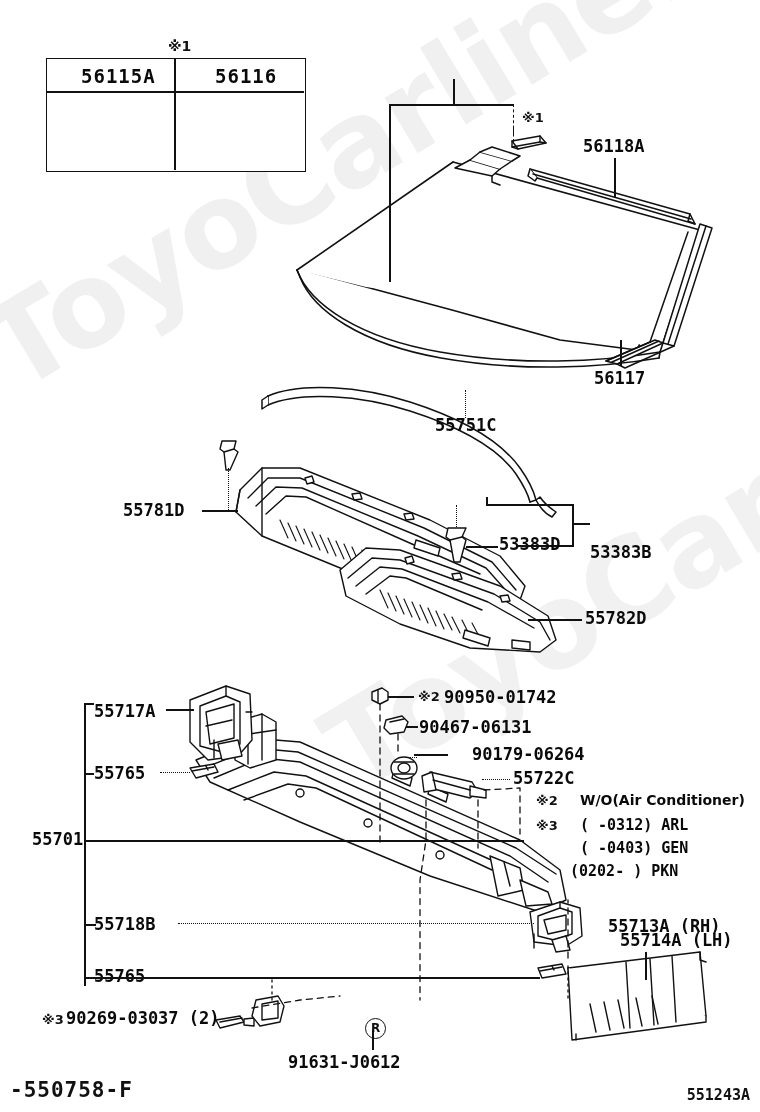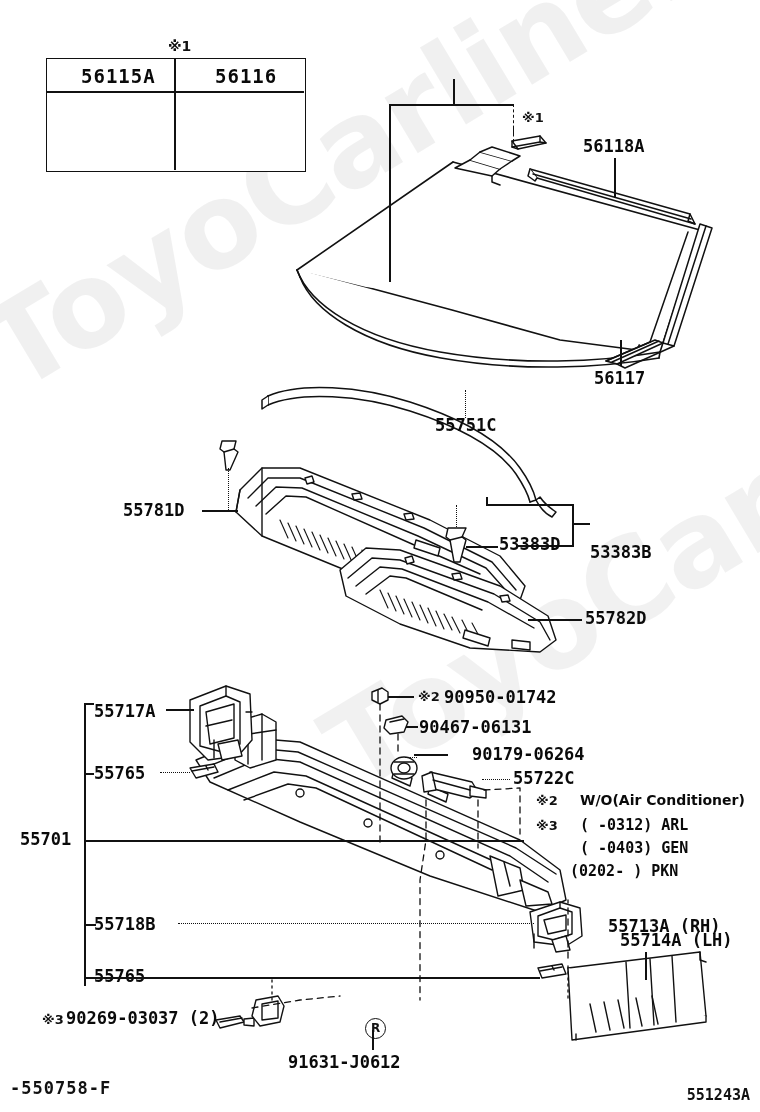--- a/index.html
+++ b/index.html
@@ -67,21 +67,21 @@
     position:absolute;width:0;border-left:1.6px dotted #111;
   }
   .dashv{position:absolute;width:0;border-left:1.6px dashed #111;}
   
   .art{position:absolute;left:0;top:0;width:760px;height:1112px;
        pointer-events:none;}
   
   .footl{
     position:absolute;left:10px;top:1078px;
     font-family:"DejaVu Sans Mono","Liberation Mono",monospace;
-    font-size:17px;font-weight:700;color:#111;letter-spacing:1px;
+    font-size:21px;font-weight:700;color:#111;letter-spacing:1px;
   }
   .footr{
     position:absolute;right:10px;top:1086px;
     font-family:"DejaVu Sans Mono","Liberation Mono",monospace;
     font-size:15px;font-weight:700;color:#111;letter-spacing:0px;
   }
   .starmark{
     position:absolute;
     font-family:"DejaVu Sans","Liberation Sans",sans-serif;
     font-size:13px;font-weight:700;color:#111;white-space:nowrap;
@@ -426,21 +426,21 @@
   <div class="ln vln" style="left:84px;top:703px;height:283px;"></div>
 
   <div class="lbl" style="left:94px;top:693px;margin-top:8px;">55717A</div>
   <div class="ln hln" style="left:84px;top:703px;width:10px;"></div>
   <div class="ln hln" style="left:166px;top:709px;width:28px;"></div>
 
   <div class="lbl" style="left:94px;top:763px;">55765</div>
   <div class="ln hln" style="left:84px;top:773px;width:10px;"></div>
   <div class="dot" style="left:160px;top:772px;width:30px;"></div>
 
-  <div class="lbl" style="left:20px;top:829px;text-align:center;">55701</div>
+  <div class="lbl" style="left:32px;top:829px;text-align:center;">55701</div>
   <div class="ln hln" style="left:84px;top:840px;width:440px;"></div>
 
   <div class="lbl" style="left:94px;top:914px;">55718B</div>
   <div class="ln hln" style="left:84px;top:924px;width:12px;"></div>
   <div class="dot" style="left:178px;top:923px;width:356px;"></div>
 
   <div class="lbl" style="left:94px;top:966px;">55765</div>
   <div class="ln hln" style="left:84px;top:977px;width:456px;"></div>
 
   <div class="starmark" style="left:418px;top:689px;">※2</div>

